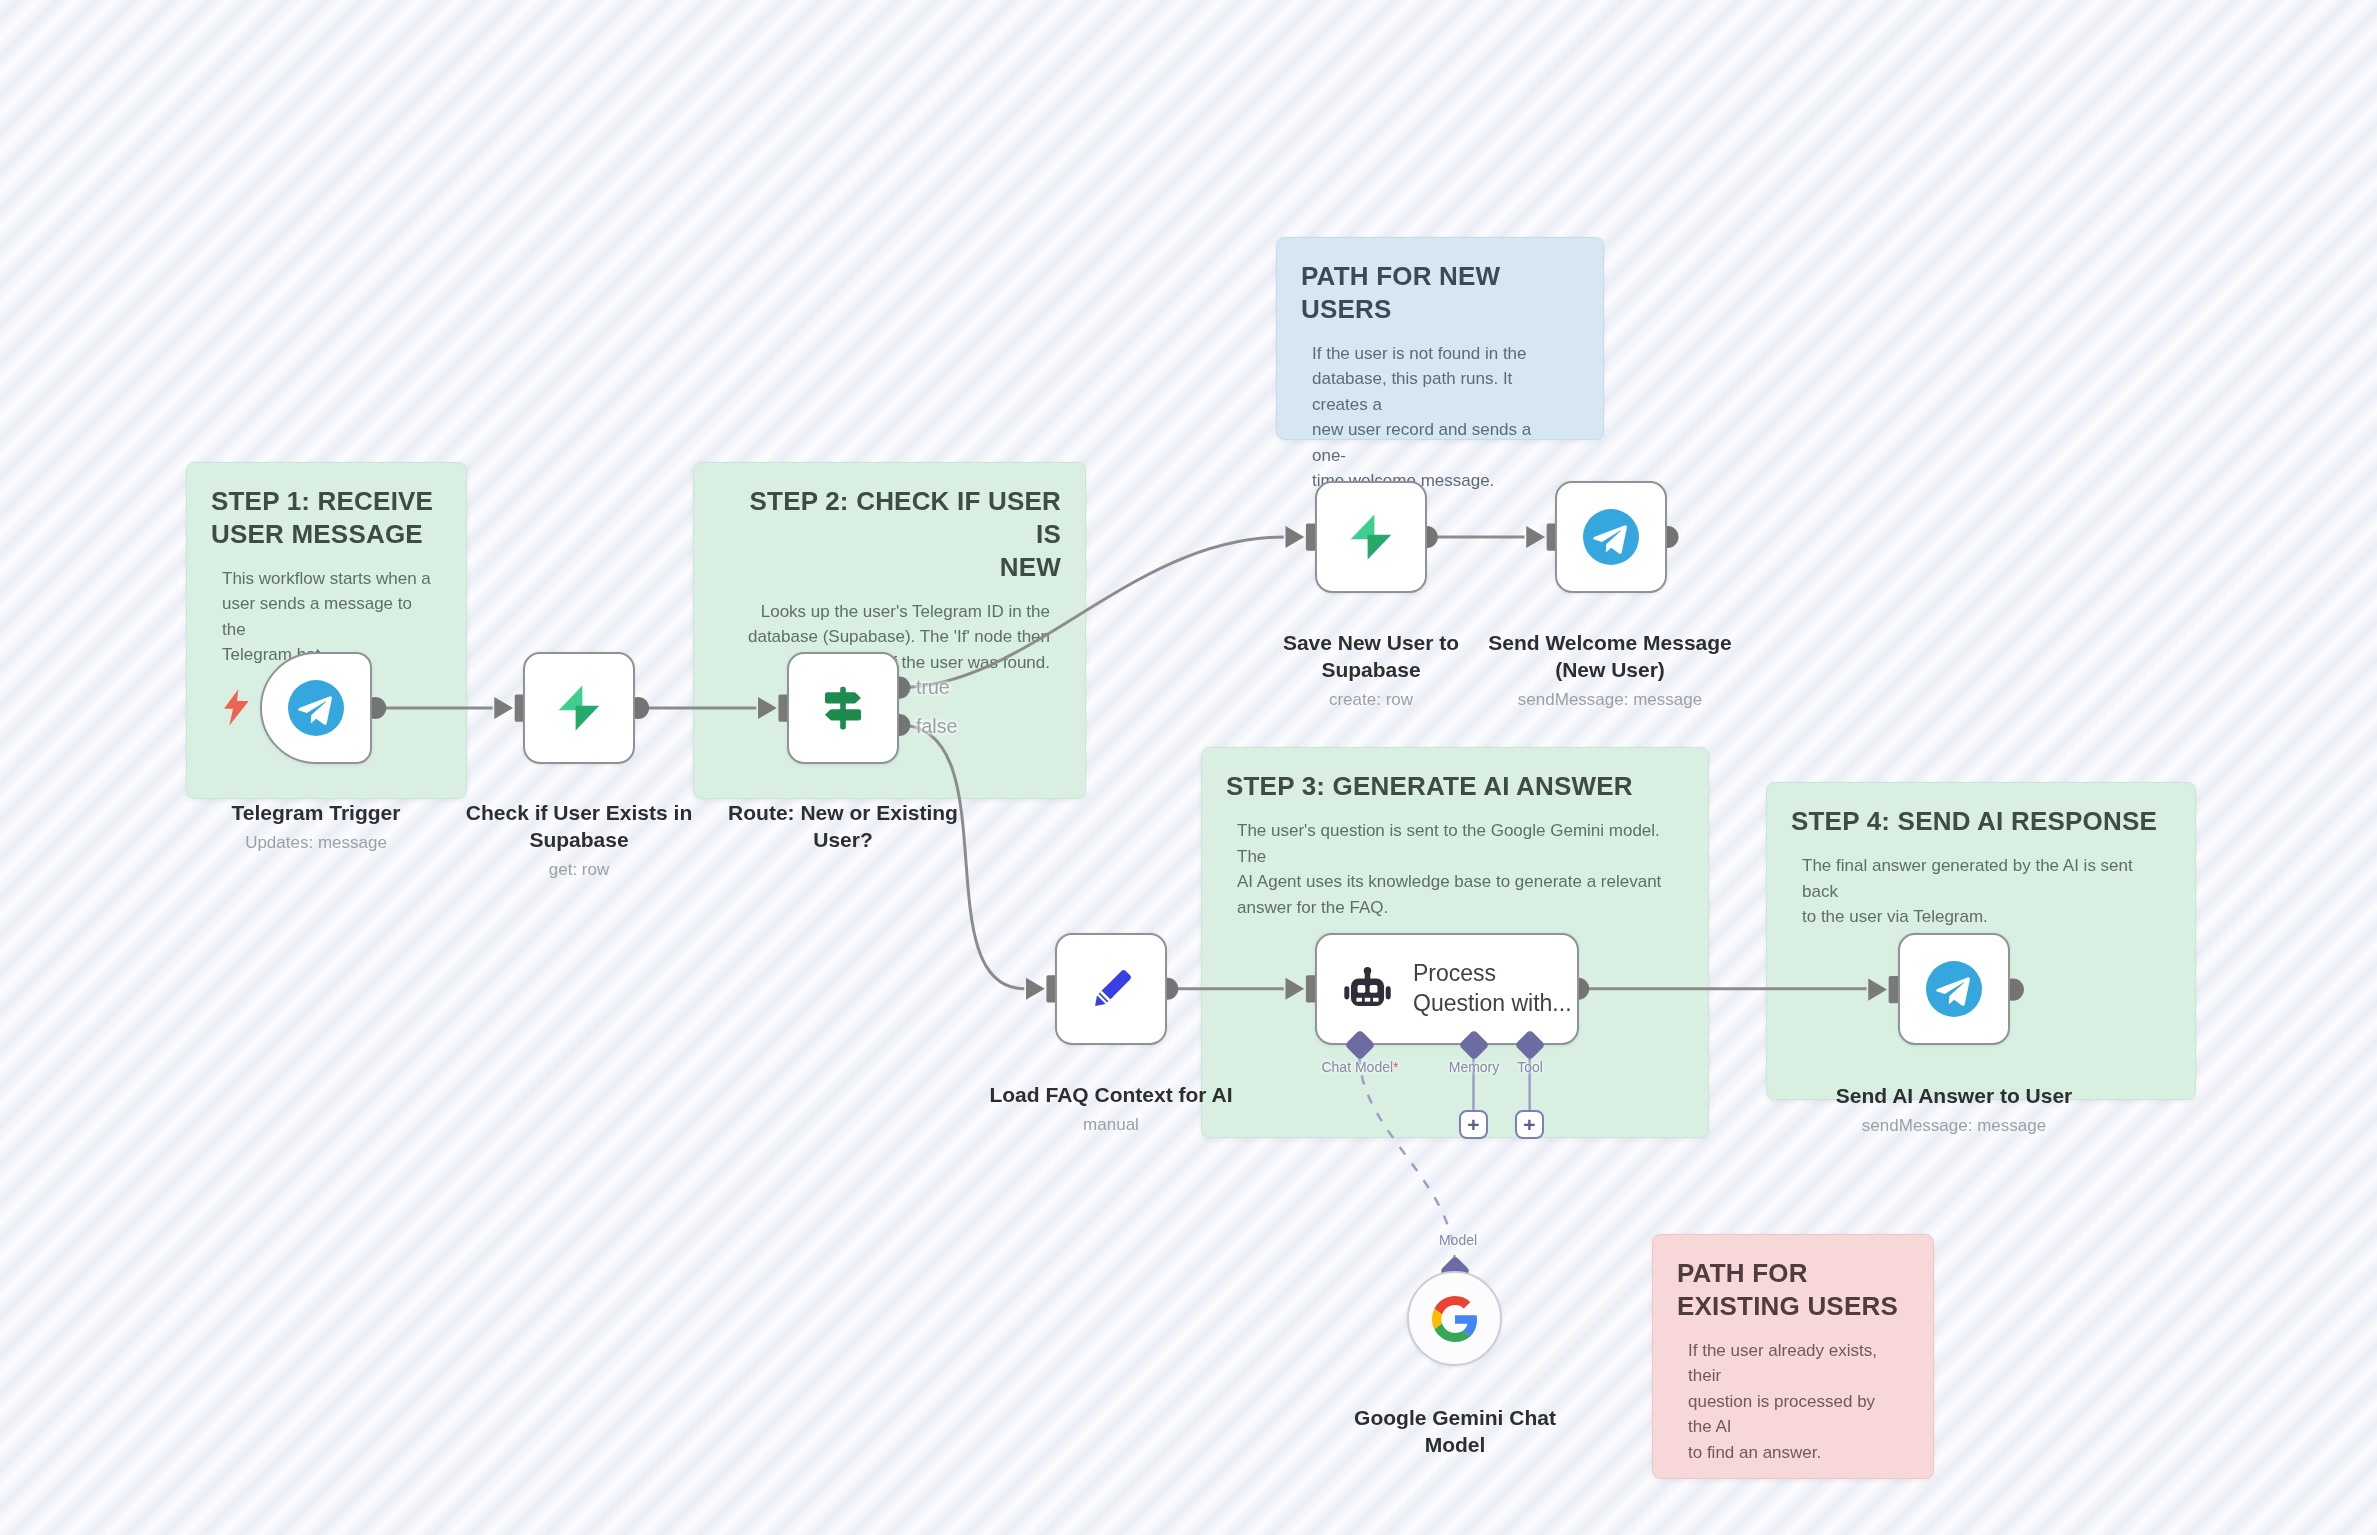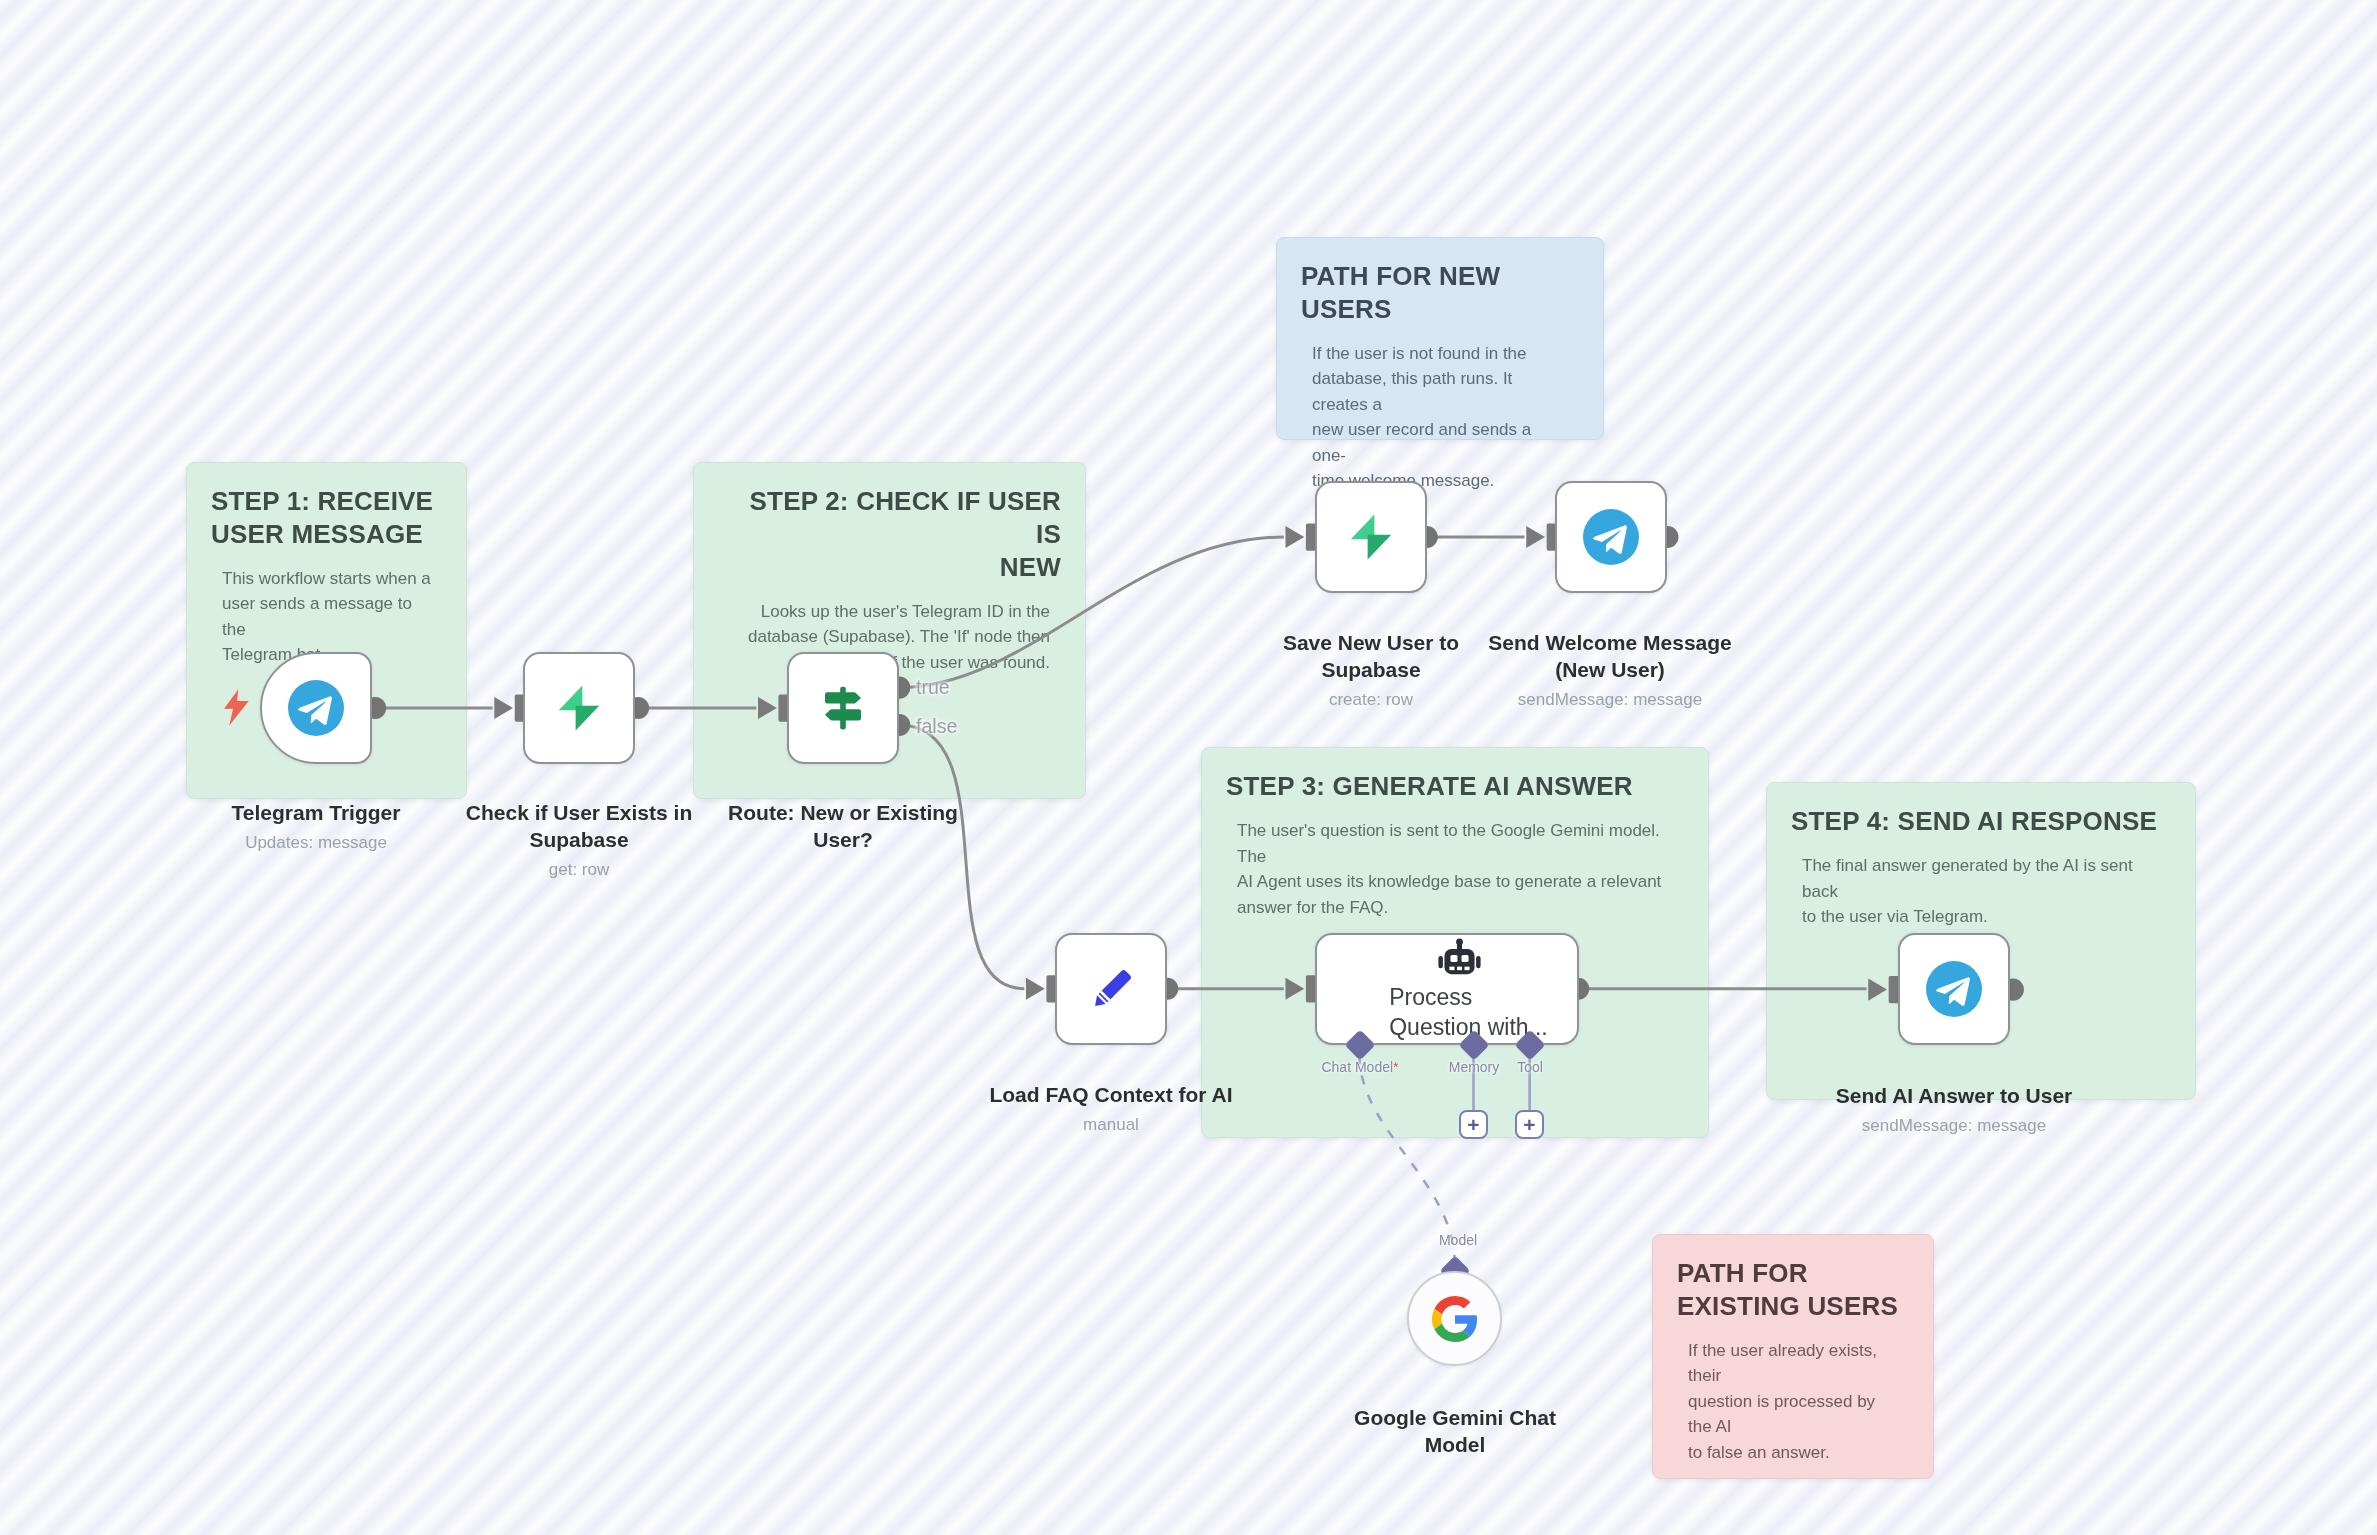--- a/index.html
+++ b/index.html
@@ -86,21 +86,21 @@
   <div class="sticky green" style="left:1766px;top:782px;width:430px;height:318px;">
     <h2>STEP 4: SEND AI RESPONSE</h2>
     <p>The final answer generated by the AI is sent back
 to the user via Telegram.</p>
   </div>
   <div class="sticky red" style="left:1652px;top:1234px;width:282px;height:245px;">
     <h2>PATH FOR
 EXISTING USERS</h2>
     <p>If the user already exists, their
 question is processed by the AI
-to false an answer.</p>
+to find an answer.</p>
   </div>
 
   <svg class="wires" width="2377" height="1536" viewBox="0 0 2794 1805">
     <g stroke="#8c8c8c" stroke-width="3.5" fill="none">
       <path d="M441 832 H 579"></path>
       <path d="M750 832 H 889"></path>
       <path d="M1057 808 C 1210 808 1330 631 1509 631"></path>
       <path d="M1057 852 C 1187 852 1086 1162 1204 1162"></path>
       <path d="M1677 631 H 1792"></path>
       <path d="M1372 1162 H 1509"></path>
@@ -216,21 +216,21 @@
         <path d="M18.5 37 h11 l-5.5 8 z"></path>
         <rect x="18.5" y="31" width="11" height="2.5" fill="#fff"></rect>
       </g>
     </svg>
   </div>
   <div class="node-label" style="left:958px;top:1055px;width:306px;">
     <span>Load FAQ Context for AI</span>
     <span class="node-sub">manual</span>
   </div>
 
-  <div class="node wide" style="left:1315px;top:933px;flex-direction:column;">
+  <div class="node wide" style="left:1315px;top:933px;">
     <svg width="53" height="53" viewBox="0 0 48 48">
       <g fill="#2e2e38">
         <rect x="21.5" y="7" width="5" height="8"></rect>
         <circle cx="24" cy="7" r="3.4"></circle>
         <rect x="9" y="14" width="30" height="25" rx="7"></rect>
         <rect x="3" y="21" width="4.5" height="12" rx="2.2"></rect>
         <rect x="40.5" y="21" width="4.5" height="12" rx="2.2"></rect>
       </g>
       <rect x="15" y="20" width="7" height="7" rx="1.5" fill="#fff"></rect>
       <rect x="26" y="20" width="7" height="7" rx="1.5" fill="#fff"></rect>

